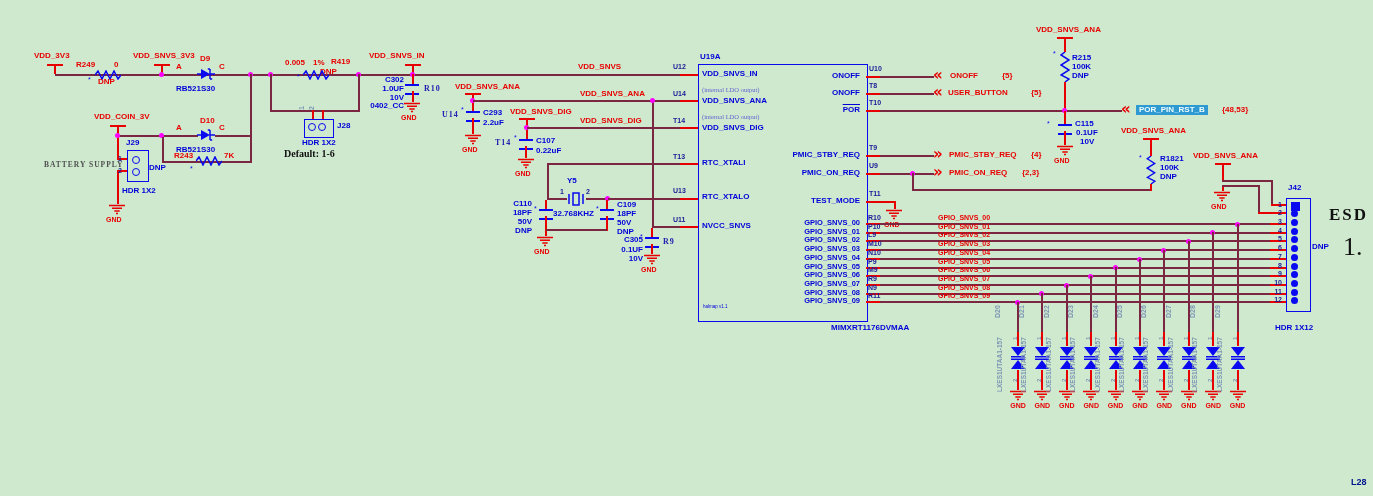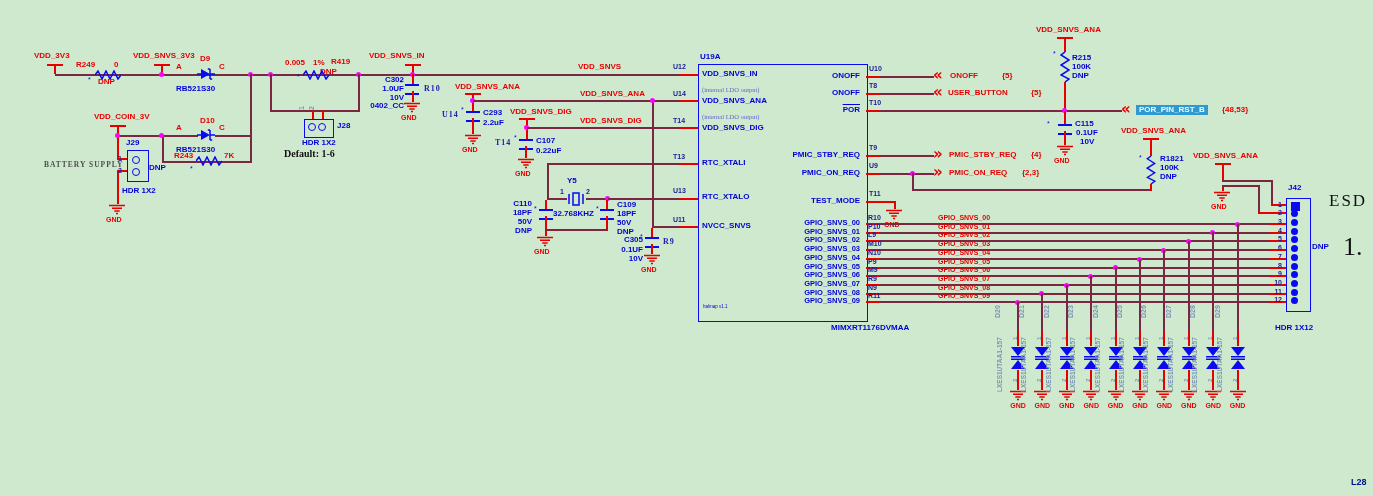--- a/index.html
+++ b/index.html
@@ -739,16 +739,16 @@
           <use href="#gnd"></use>
         </svg>
     <span class="t sm ra" style="left:-10px;top:402px;width:20px;text-align:center">GND</span>
     <span class="vtext" style="left:-16px;top:310px">D29</span>
     <span class="vtext" style="left:-15px;top:385px;font-size:6.5px;height:7px">LXES1UTAA1-157</span>
     <span class="vtext" style="left:2px;top:332px;font-size:6px">1</span>
     <span class="vtext" style="left:2px;top:374px;font-size:6px">2</span>
   </div>
 </div>
 
-<span class="t ser blk" style="left:1329px;top:192px;font-size:17px;font-weight:400;letter-spacing:2px">ESD</span>
+<span class="t ser blk" style="left:1329px;top:206px;font-size:17px;font-weight:700;letter-spacing:2px">ESD</span>
 <span class="t ser blk" style="left:1343px;top:234px;font-size:26px;font-weight:400">1.</span>
 <span class="t" style="left:1351px;top:478px;font-size:9px;color:#00148c">L28</span>
 </div>
 
 </body></html>

